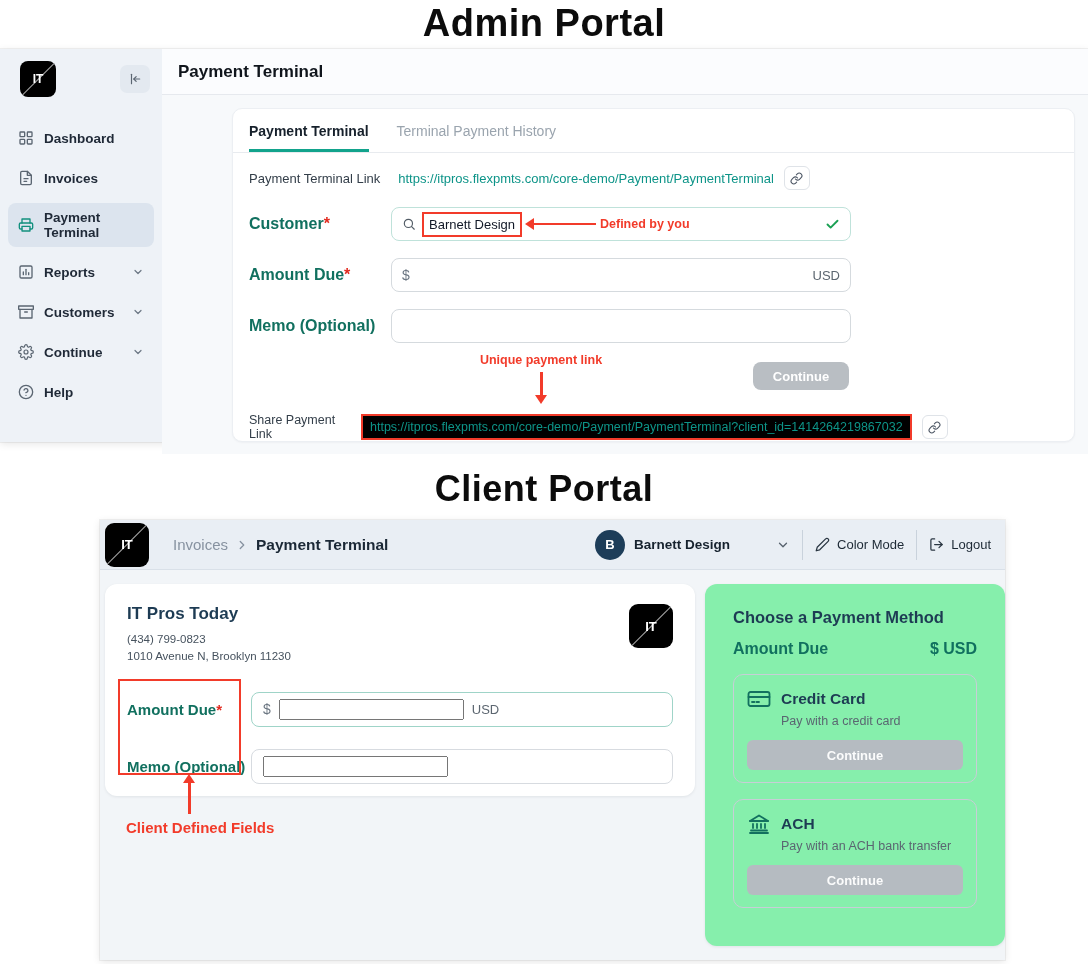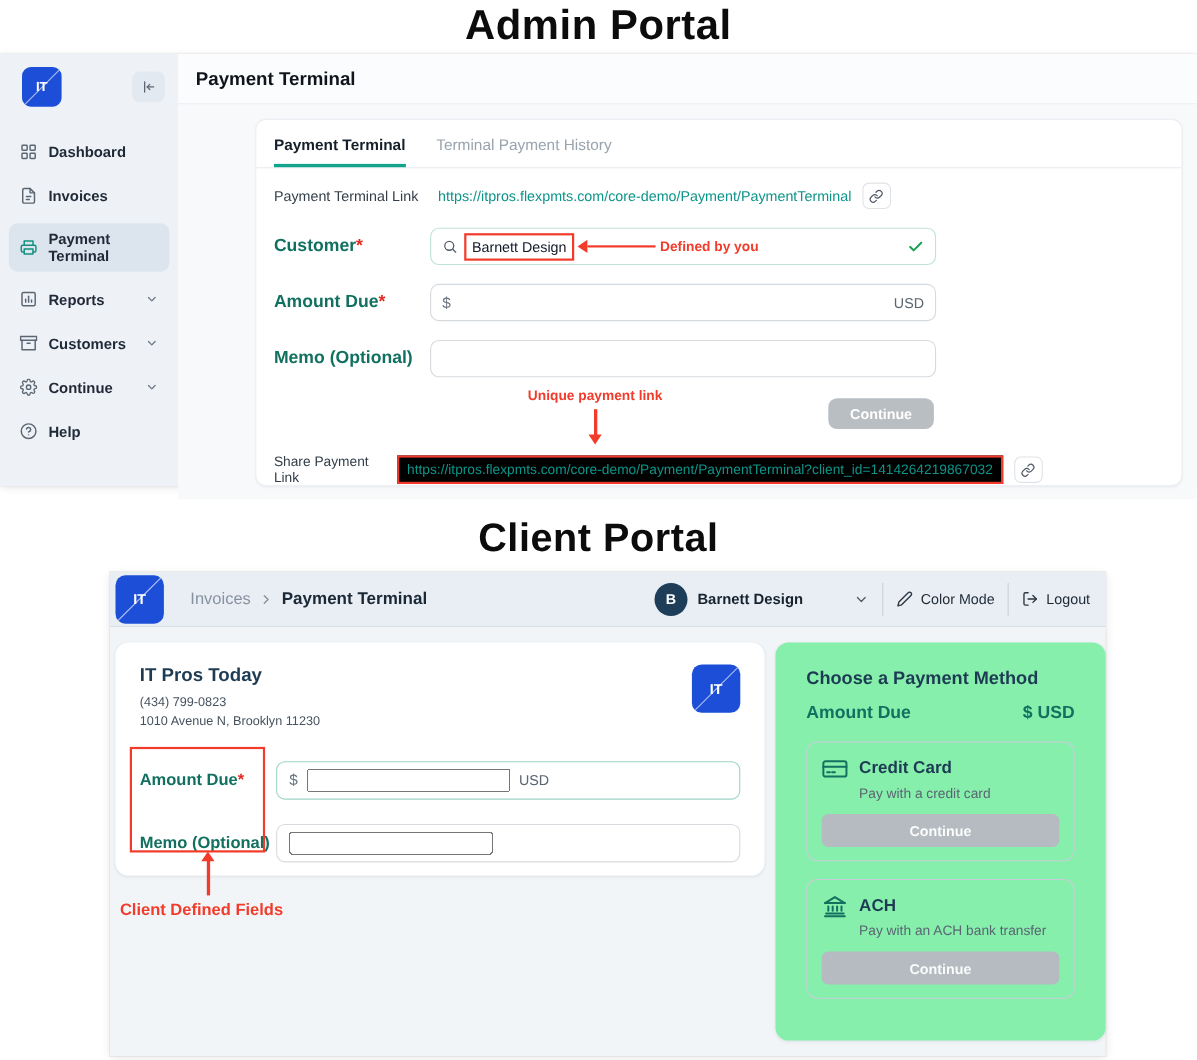--- a/index.html
+++ b/index.html
@@ -17,21 +17,21 @@
 
   
   .admin {
     width:1088px; height:393px; display:flex; background:#fff;
     box-shadow:0 0 0 1px rgba(0,0,0,.05), 0 2px 8px rgba(0,0,0,.10);
     position:relative;
   }
   .a-side { width:162px; background:#eef2f7; flex-shrink:0; padding:12px 8px 0 8px; }
   .a-side-top { display:flex; align-items:center; justify-content:space-between; padding:0 4px 0 12px; }
   .logo {
-    position:relative; background:#1d4ed8; border-radius:8px; color:#fff;
+    position:relative; background:#000000; border-radius:8px; color:#fff;
     display:flex; align-items:center; justify-content:center;
     font-weight:700; overflow:hidden;
   }
   .logo::after {
     content:""; position:absolute; width:150%; height:1px;
     background:rgba(255,255,255,.65); transform:rotate(-45deg);
   }
   .logo.sm { width:36px; height:36px; font-size:12px; }
   .collapse-btn {
     width:30px; height:28px; border:none; background:#e3e9f0; border-radius:7px;
@@ -168,21 +168,21 @@
   .c-finput {
     display:flex; align-items:center; flex:1; height:35px;
     border:1px solid #d7dbe0; border-radius:8px; background:#fff; padding:0 11px;
   }
   .c-finput.teal { border-color:#9fd4c8; }
   .label-box {
     position:absolute; left:13px; top:95px; width:123px; height:96px;
     border:2px solid #f23b2a; pointer-events:none;
   }
   .client .v-arrow.up { left:88px; top:262px; height:32px; }
-  .cdf-text { position:absolute; left:9px; top:299px; color:#f23b2a; font-weight:700; font-size:15px; }
+  .cdf-text { position:absolute; left:26px; top:299px; color:#f23b2a; font-weight:700; font-size:15px; }
 
   .pm-panel {
     position:absolute; left:605px; top:64px; width:300px; height:362px;
     background:#86efac; border-radius:12px; padding:24px 28px;
     box-shadow:0 1px 3px rgba(16,24,40,.08);
   }
   .pm-title { font-size:16.5px; font-weight:700; color:#1d3b53; }
   .amt-row { display:flex; justify-content:space-between; margin-top:13px;
     font-size:16px; font-weight:700; color:#11705f; }
   .method { border:1.5px solid #c7ced6; border-radius:10px; margin-top:16px; padding:12px 13px; }

